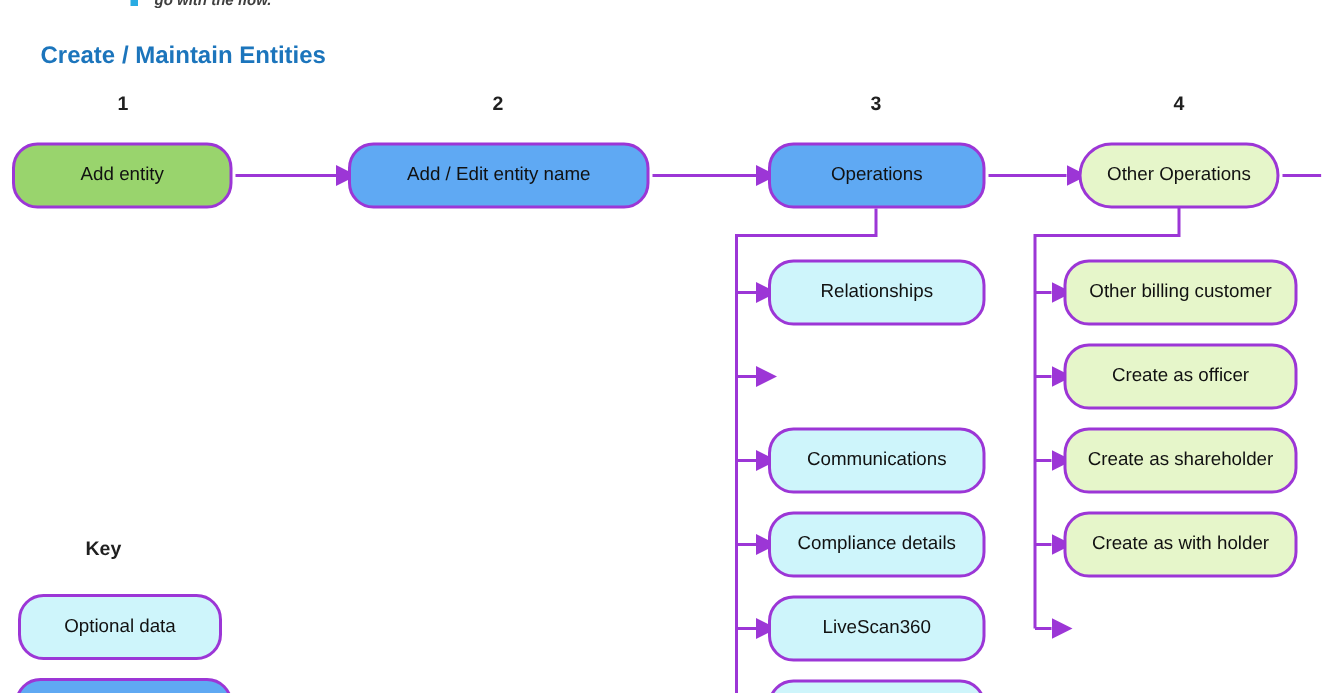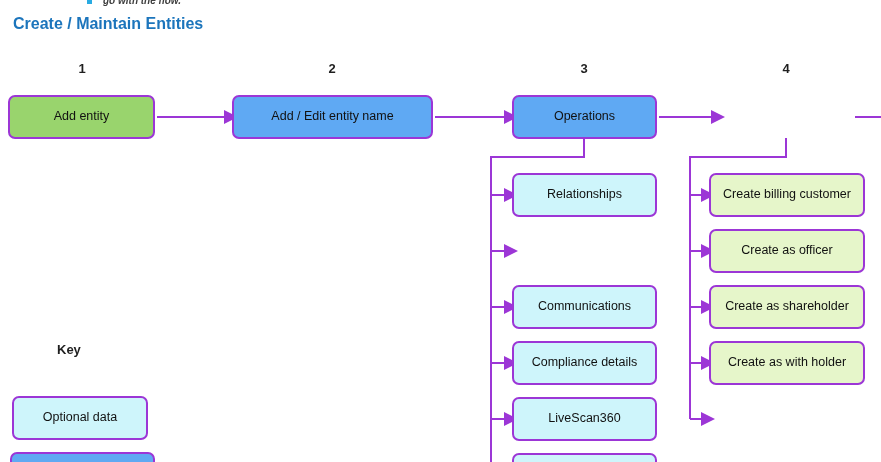--- a/index.html
+++ b/index.html
@@ -16,42 +16,42 @@
   .note-bullet{
     position:absolute;left:87px;top:-1px;
     width:5px;height:5px;background:#29ABE2;
   }
   .note-text{
     position:absolute;left:103px;top:-5px;
     font-size:10px;font-style:italic;font-weight:bold;color:#3F3F3F;
     white-space:nowrap;
   }
   .title{
-    position:absolute;left:13px;top:15px;margin:0;
+    position:absolute;left:13px;top:15px;margin:14px;
     font-size:16px;font-weight:bold;color:#1C75BC;
     white-space:nowrap;
   }
   .colnum{
     position:absolute;top:61px;transform:translateX(-50%);
     font-size:13px;font-weight:600;color:#1F1F1F;
   }
   .box{
     position:absolute;height:44px;box-sizing:border-box;
     display:flex;align-items:center;justify-content:center;
-    border:2px solid #9C36D6;border-radius:7px;
+    border:2px solid #9C36D6;border-radius:17px;
     font-size:12.5px;color:#111;text-align:center;
     line-height:1.1;
   }
   .fill-green{background:#99D46D;}
   .fill-blue{background:#5FA9F3;}
   .fill-cyan{background:#CEF5FB;}
   .fill-lgreen{background:#E6F6CA;}
   .stadium{border-radius:22px;}
   .key-title{
-    position:absolute;left:57px;top:342px;
+    position:absolute;left:57px;top:358px;
     font-size:13px;font-weight:600;color:#1F1F1F;
   }
 </style>
 </head>
 <body>
 
 <div class="canvas">
 
   <svg class="connectors" width="881" height="462" viewBox="0 0 881 462">
     <defs>
@@ -86,28 +86,29 @@
   <h1 class="title">Create / Maintain Entities</h1>
 
   <div class="colnum" style="left:82px">1</div>
   <div class="colnum" style="left:332px">2</div>
   <div class="colnum" style="left:584px">3</div>
   <div class="colnum" style="left:786px">4</div>
 
   <div class="box fill-green" style="left:8px;top:95px;width:147px">Add entity</div>
   <div class="box fill-blue" style="left:232px;top:95px;width:201px">Add / Edit entity name</div>
   <div class="box fill-blue" style="left:512px;top:95px;width:145px">Operations</div>
+  <div class="box fill-lgreen stadium" style="left:719px;top:95px;width:134px">Other Operations</div>
 
   <div class="box fill-cyan" style="left:512px;top:173px;width:145px">Relationships</div>
   <div class="box fill-cyan" style="left:512px;top:285px;width:145px">Communications</div>
   <div class="box fill-cyan" style="left:512px;top:341px;width:145px">Compliance details</div>
   <div class="box fill-cyan" style="left:512px;top:397px;width:145px">LiveScan360</div>
   <div class="box fill-cyan" style="left:512px;top:453px;width:145px"></div>
 
-  <div class="box fill-lgreen" style="left:709px;top:173px;width:156px">Create billing customer</div>
+  <div class="box fill-lgreen" style="left:709px;top:173px;width:156px">Other billing customer</div>
   <div class="box fill-lgreen" style="left:709px;top:229px;width:156px">Create as officer</div>
   <div class="box fill-lgreen" style="left:709px;top:285px;width:156px">Create as shareholder</div>
   <div class="box fill-lgreen" style="left:709px;top:341px;width:156px">Create as with holder</div>
 
   <div class="key-title">Key</div>
   <div class="box fill-cyan" style="left:12px;top:396px;width:136px">Optional data</div>
   <div class="box fill-blue" style="left:10px;top:452px;width:145px"></div>
 
 </div>
 

